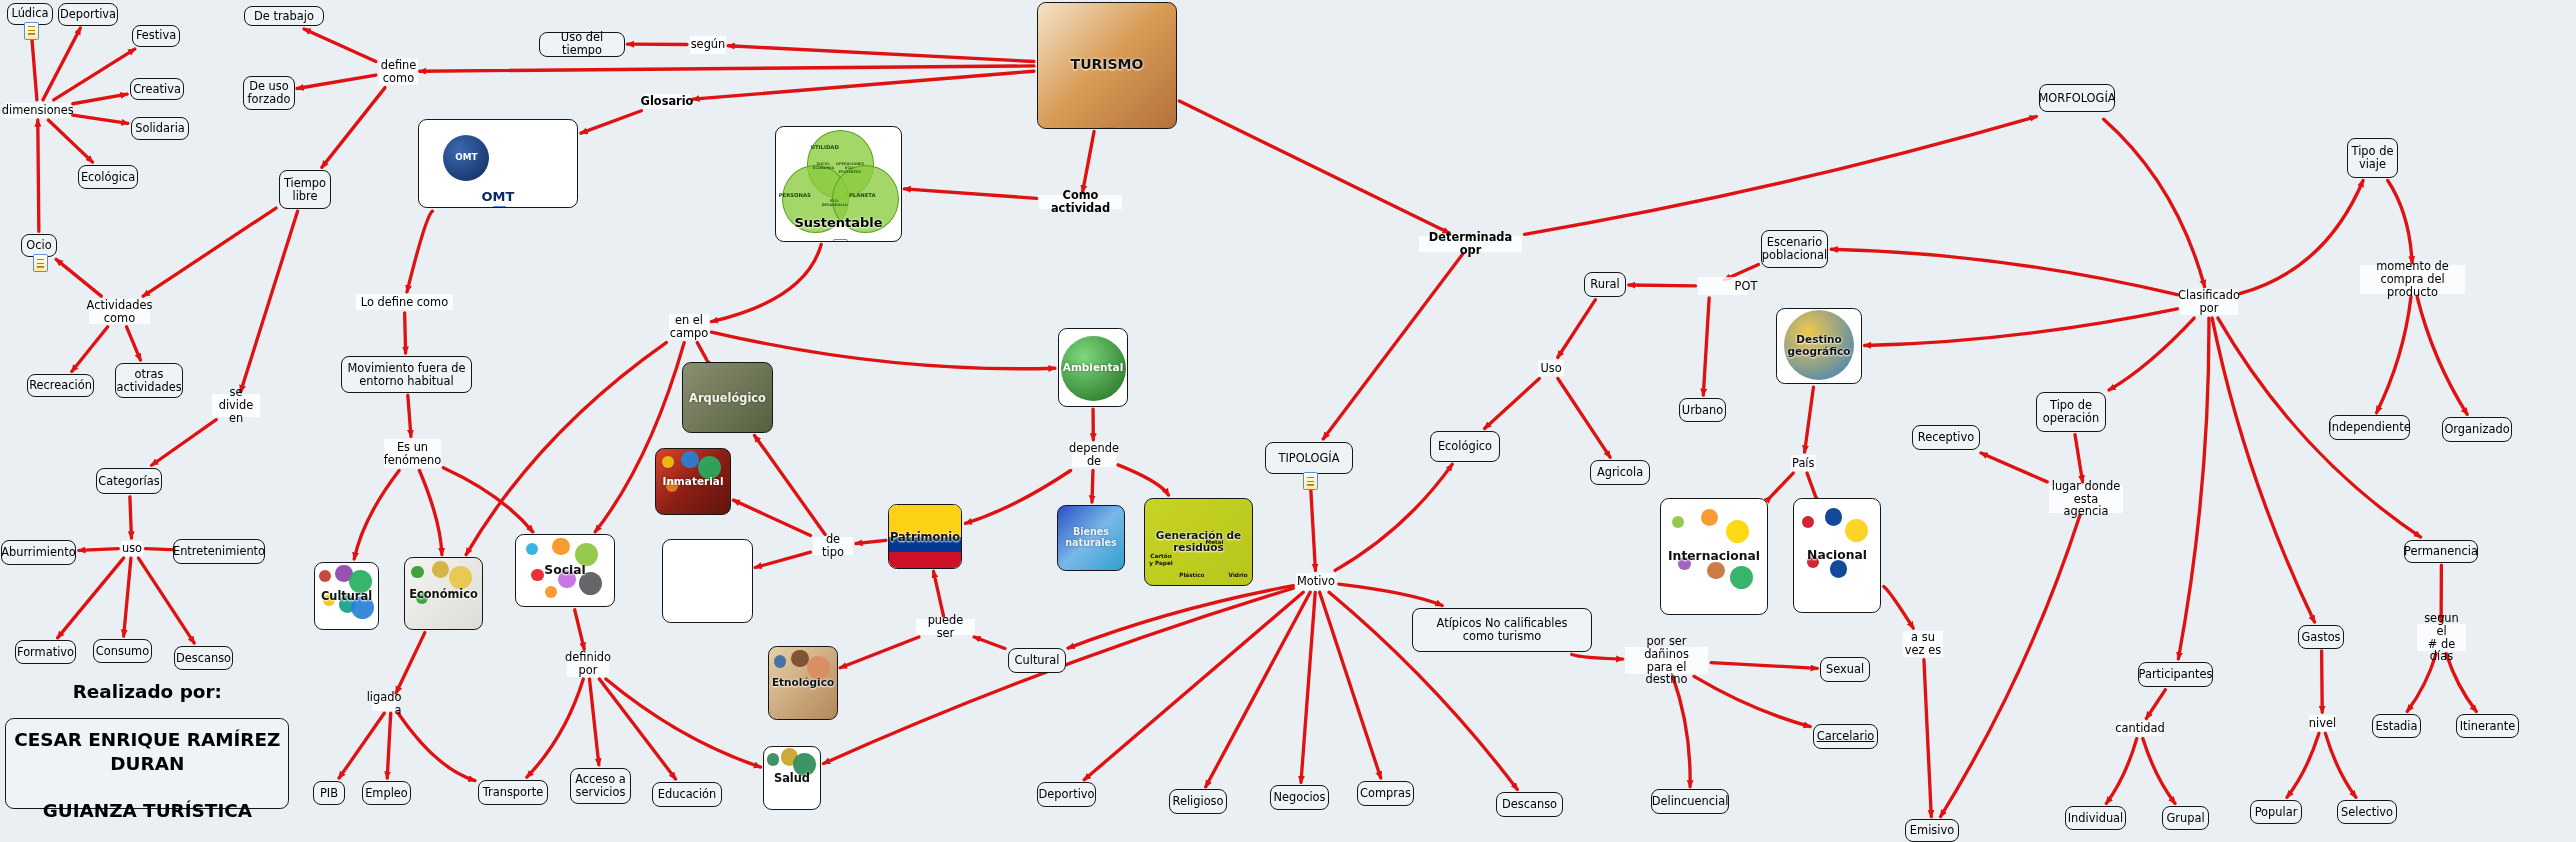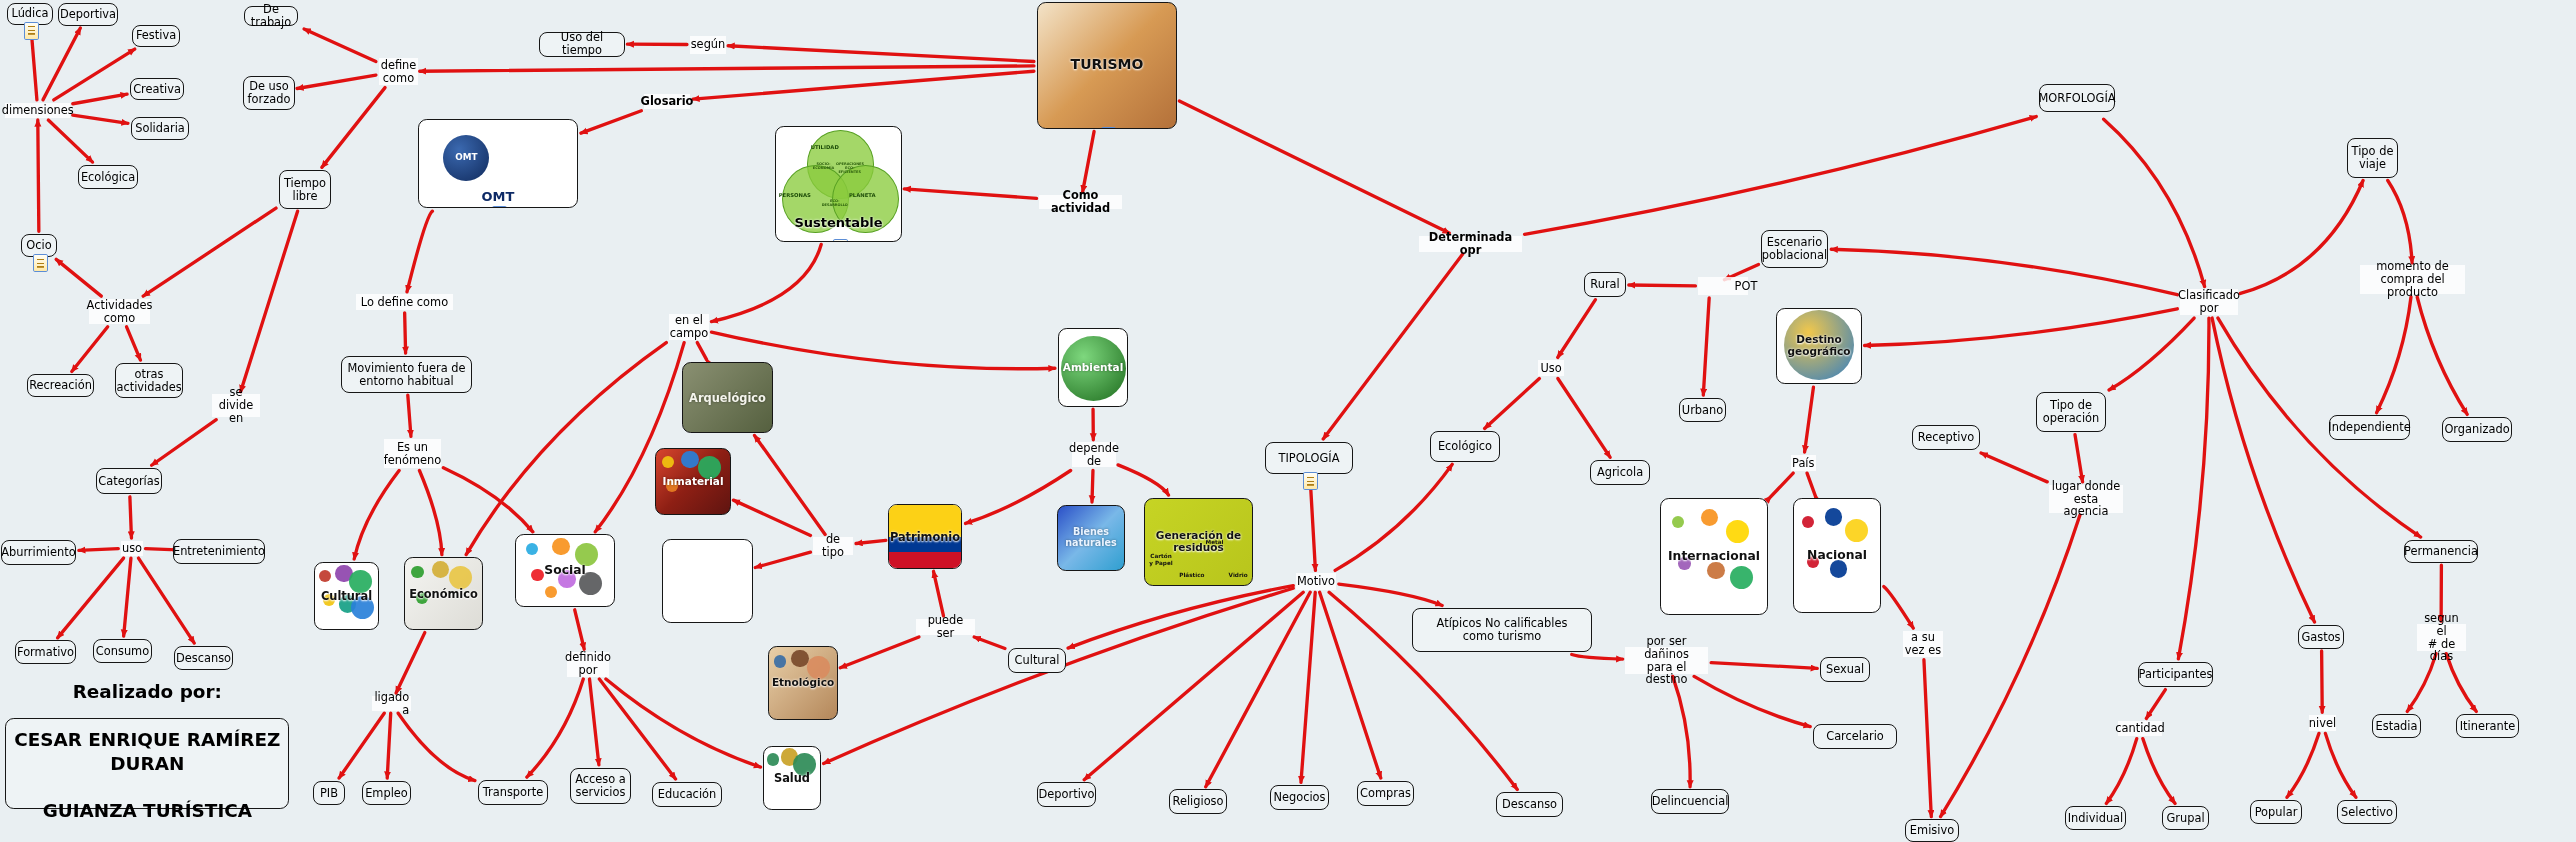--- a/index.html
+++ b/index.html
@@ -171,21 +171,21 @@
 actividades</div>
       <div class="node lbl" style="left: 212px; top: 394px; width: 48px; height: 23px;">se divide
 en</div>
       <div class="node box" style="left: 96px; top: 468px; width: 66px; height: 26px;">Categorías</div>
       <div class="node lbl" style="left: 121px; top: 541px; width: 22px; height: 15px;">uso</div>
       <div class="node box" style="left: 0.9px; top: 540px; width: 75px; height: 24.5px;">Aburrimiento</div>
       <div class="node box" style="left: 173px; top: 539px; width: 92px; height: 25.4px;">Entretenimiento</div>
       <div class="node box" style="left: 15px; top: 640px; width: 61px; height: 24px;">Formativo</div>
       <div class="node box" style="left: 93px; top: 639px; width: 59px; height: 24px;">Consumo</div>
       <div class="node box" style="left: 174px; top: 646px; width: 59px; height: 24px;">Descanso</div>
-      <div class="node box" style="left: 244px; top: 6.1px; width: 54px; height: 20px;">De trabajo</div>
+      <div class="node box" style="left: 244px; top: 6.1px; width: 80px; height: 20px;">De trabajo</div>
       <div class="node box" style="left: 539px; top: 32px; width: 86px; height: 24.5px;">Uso del tiempo</div>
       <div class="node lbl" style="left: 690px; top: 36px; width: 36px; height: 17.5px;">según</div>
       <div class="node lbl" style="left: 379px; top: 58px; width: 39px; height: 27px;">define
 como</div>
       <div class="node box" style="left: 243px; top: 76px; width: 52px; height: 34px;">De uso
 forzado</div>
       <div class="node box" style="left: 279px; top: 170px; width: 52px; height: 39px;">Tiempo
 libre</div>
       <div class="node lbl bd" style="left: 644px; top: 94px; width: 46px; height: 15px;">Glosario</div>
       <div class="node lbl" style="left: 356px; top: 294px; width: 97px; height: 16px;">Lo define como</div>
@@ -204,21 +204,21 @@
       <div class="node lbl" style="left: 669px; top: 314px; width: 40px; height: 26px;">en el
 campo</div>
       <div class="node imgn" style="left: 682px; top: 362px; width: 91px; height: 71px; background: linear-gradient(135deg, rgb(138, 144, 114), rgb(85, 96, 63));"><div class="lab white" style="color: rgb(244, 244, 236); font-size: 11.4px;">Arquelógico</div></div>
       <div class="node imgn" style="left: 655px; top: 448px; width: 76px; height: 67px; background: linear-gradient(135deg, rgb(216, 69, 46), rgb(142, 31, 20), rgb(95, 20, 16));"><div class="dot" style="width: 12.3px; height: 12.3px; left: calc(16% - 6.1px); top: calc(20% - 6.1px); background: rgb(241, 196, 15);"></div><div class="dot" style="width: 17.5px; height: 17.5px; left: calc(46% - 8.8px); top: calc(16% - 8.8px); background: rgb(41, 128, 217);"></div><div class="dot" style="width: 23px; height: 23px; left: calc(72% - 11.4px); top: calc(28% - 11.4px); background: rgb(39, 174, 96);"></div><div class="dot" style="width: 12.3px; height: 12.3px; left: calc(22% - 6.1px); top: calc(56% - 6.1px); background: rgb(230, 126, 34);"></div><div class="lab white" style="color: rgb(255, 255, 255); font-size: 10.5px;">Inmaterial</div></div>
       <div class="node imgn" style="left: 662px; top: 539px; width: 91px; height: 84px; background: linear-gradient(135deg, rgb(255, 255, 255), rgb(255, 255, 255));"><div class="lab" style="color: rgb(255, 255, 255); font-size: 11.4px;">Arquitectónico</div></div>
       <div class="node imgn" style="left: 515px; top: 534px; width: 100px; height: 73px; background: linear-gradient(135deg, rgb(255, 255, 255), rgb(255, 255, 255));"><div class="dot" style="width: 12.3px; height: 12.3px; left: calc(16% - 6.1px); top: calc(20% - 6.1px); background: rgb(41, 171, 226);"></div><div class="dot" style="width: 17.5px; height: 17.5px; left: calc(46% - 8.8px); top: calc(16% - 8.8px); background: rgb(247, 147, 30);"></div><div class="dot" style="width: 23px; height: 23px; left: calc(72% - 11.4px); top: calc(28% - 11.4px); background: rgb(140, 198, 63);"></div><div class="dot" style="width: 12.3px; height: 12.3px; left: calc(22% - 6.1px); top: calc(56% - 6.1px); background: rgb(237, 28, 36);"></div><div class="dot" style="width: 17.5px; height: 17.5px; left: calc(52% - 8.8px); top: calc(62% - 8.8px); background: rgb(192, 108, 224);"></div><div class="dot" style="width: 23px; height: 23px; left: calc(76% - 11.4px); top: calc(68% - 11.4px); background: rgb(88, 89, 91);"></div><div class="dot" style="width: 12.3px; height: 12.3px; left: calc(36% - 6.1px); top: calc(80% - 6.1px); background: rgb(247, 147, 30);"></div><div class="lab" style="color: rgb(17, 17, 17); font-size: 12.3px;">Social</div></div>
       <div class="node imgn" style="left: 314px; top: 562px; width: 65px; height: 68px; background: linear-gradient(135deg, rgb(255, 255, 255), rgb(255, 255, 255));"><div class="dot" style="width: 12.3px; height: 12.3px; left: calc(16% - 6.1px); top: calc(20% - 6.1px); background: rgb(192, 57, 43);"></div><div class="dot" style="width: 17.5px; height: 17.5px; left: calc(46% - 8.8px); top: calc(16% - 8.8px); background: rgb(142, 68, 173);"></div><div class="dot" style="width: 23px; height: 23px; left: calc(72% - 11.4px); top: calc(28% - 11.4px); background: rgb(39, 174, 96);"></div><div class="dot" style="width: 12.3px; height: 12.3px; left: calc(22% - 6.1px); top: calc(56% - 6.1px); background: rgb(241, 196, 15);"></div><div class="dot" style="width: 17.5px; height: 17.5px; left: calc(52% - 8.8px); top: calc(62% - 8.8px); background: rgb(22, 160, 133);"></div><div class="dot" style="width: 23px; height: 23px; left: calc(76% - 11.4px); top: calc(68% - 11.4px); background: rgb(41, 128, 217);"></div><div class="lab" style="color: rgb(17, 17, 17); font-size: 11.4px;">Cultural</div></div>
       <div class="node imgn" style="left: 404px; top: 557px; width: 79px; height: 73px; background: linear-gradient(135deg, rgb(244, 244, 241), rgb(221, 220, 214));"><div class="dot" style="width: 12.3px; height: 12.3px; left: calc(16% - 6.1px); top: calc(20% - 6.1px); background: rgb(47, 158, 47);"></div><div class="dot" style="width: 17.5px; height: 17.5px; left: calc(46% - 8.8px); top: calc(16% - 8.8px); background: rgb(212, 175, 55);"></div><div class="dot" style="width: 23px; height: 23px; left: calc(72% - 11.4px); top: calc(28% - 11.4px); background: rgb(232, 197, 71);"></div><div class="dot" style="width: 12.3px; height: 12.3px; left: calc(22% - 6.1px); top: calc(56% - 6.1px); background: rgb(47, 158, 47);"></div><div class="lab" style="color: rgb(17, 17, 17); font-size: 11.4px;">Económico</div></div>
       <div class="node lbl" style="left: 567px; top: 652px; width: 42px; height: 24.5px;">definido
 por</div>
-      <div class="node lbl" style="left: 372px; top: 696px; width: 39px; height: 15px; text-align: right;">ligado a</div>
+      <div class="node lbl" style="left: 372px; top: 696px; width: 24px; height: 15px; text-align: right;">ligado a</div>
       <div class="node box" style="left: 313px; top: 781px; width: 32px; height: 24px;">PIB</div>
       <div class="node box" style="left: 362px; top: 781px; width: 49px; height: 24px;">Empleo</div>
       <div class="node box" style="left: 478px; top: 780px; width: 70px; height: 24.5px;">Transporte</div>
       <div class="node box" style="left: 570px; top: 768px; width: 61px; height: 36px;">Acceso a
 servicios</div>
       <div class="node box" style="left: 652px; top: 782px; width: 70px; height: 24.5px;">Educación</div>
       <div class="node imgn" style="left: 768px; top: 646px; width: 70px; height: 74px; background: linear-gradient(135deg, rgb(232, 207, 168), rgb(180, 135, 90));"><div class="dot" style="width: 12.3px; height: 12.3px; left: calc(16% - 6.1px); top: calc(20% - 6.1px); background: rgb(58, 110, 165);"></div><div class="dot" style="width: 17.5px; height: 17.5px; left: calc(46% - 8.8px); top: calc(16% - 8.8px); background: rgb(122, 74, 43);"></div><div class="dot" style="width: 23px; height: 23px; left: calc(72% - 11.4px); top: calc(28% - 11.4px); background: rgb(217, 140, 95);"></div><div class="lab" style="color: rgb(17, 17, 17); font-size: 10.5px;">Etnológico</div></div>
       <div class="node imgn" style="left: 763px; top: 746px; width: 58px; height: 64px; background: linear-gradient(135deg, rgb(255, 255, 255), rgb(255, 255, 255));"><div class="dot" style="width: 12.3px; height: 12.3px; left: calc(16% - 6.1px); top: calc(20% - 6.1px); background: rgb(46, 139, 87);"></div><div class="dot" style="width: 17.5px; height: 17.5px; left: calc(46% - 8.8px); top: calc(16% - 8.8px); background: rgb(201, 162, 39);"></div><div class="dot" style="width: 23px; height: 23px; left: calc(72% - 11.4px); top: calc(28% - 11.4px); background: rgb(46, 139, 87);"></div><div class="lab" style="color: rgb(17, 17, 17); font-size: 11.4px;">Salud</div></div>
       <div class="node lbl" style="left: 916px; top: 619px; width: 59px; height: 16px;">puede ser</div>
       <div class="node box" style="left: 1008px; top: 648px; width: 58px; height: 25.4px;">Cultural</div>
@@ -233,21 +233,21 @@
 y Papel</div><div class="sub" style="left: 32%; top: 85%; width: 22%;">Plástico</div><div class="sub" style="left: 54%; top: 47%; width: 22%;">Metal</div><div class="sub" style="left: 76%; top: 85%; width: 22%;">Vidrio</div><div class="lab" style="color: rgb(17, 17, 17); font-size: 10.5px;">Generación de
 residuos</div></div>
       <div class="node box" style="left: 1265px; top: 442px; width: 88px; height: 32px;">TIPOLOGÍA<div class="attach" style="left: 37px; top: 29px;"></div></div>
       <div class="node lbl" style="left: 1296px; top: 573px; width: 40px; height: 16.6px;">Motivo</div>
       <div class="node box" style="left: 1430px; top: 431px; width: 70px; height: 31px;">Ecológico</div>
       <div class="node box" style="left: 1412px; top: 608px; width: 180px; height: 44px;">Atípicos No calificables
 como turismo</div>
       <div class="node lbl" style="left: 1625px; top: 647px; width: 83px; height: 27px;">por ser dañinos
 para el destino</div>
       <div class="node box" style="left: 1820px; top: 657px; width: 50px; height: 25.4px;">Sexual</div>
-      <div class="node box" style="left: 1813px; top: 724px; width: 84px; height: 25.4px;">Carcelario</div>
+      <div class="node box" style="left: 1813px; top: 724px; width: 65px; height: 25.4px; text-decoration: underline;">Carcelario</div>
       <div class="node box" style="left: 1651px; top: 789px; width: 78px; height: 24.5px;">Delincuencial</div>
       <div class="node box" style="left: 1037px; top: 782px; width: 59px; height: 24.5px;">Deportivo</div>
       <div class="node box" style="left: 1169px; top: 789px; width: 58px; height: 24.5px;">Religioso</div>
       <div class="node box" style="left: 1270px; top: 785px; width: 59px; height: 24.5px;">Negocios</div>
       <div class="node box" style="left: 1357px; top: 781px; width: 57px; height: 24.5px;">Compras</div>
       <div class="node box" style="left: 1496px; top: 792px; width: 67px; height: 25.4px;">Descanso</div>
       <div class="node box" style="left: 2039px; top: 84px; width: 76px; height: 28px;">MORFOLOGÍA</div>
       <div class="node lbl" style="left: 2180px; top: 289px; width: 58px; height: 26px;">Clasificado
 por</div>
       <div class="node box" style="left: 1761px; top: 230px; width: 67px; height: 38px;">Escenario

